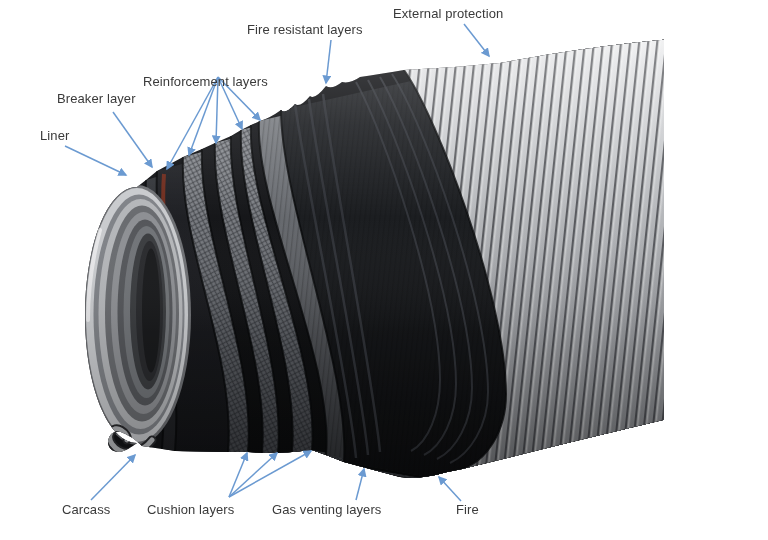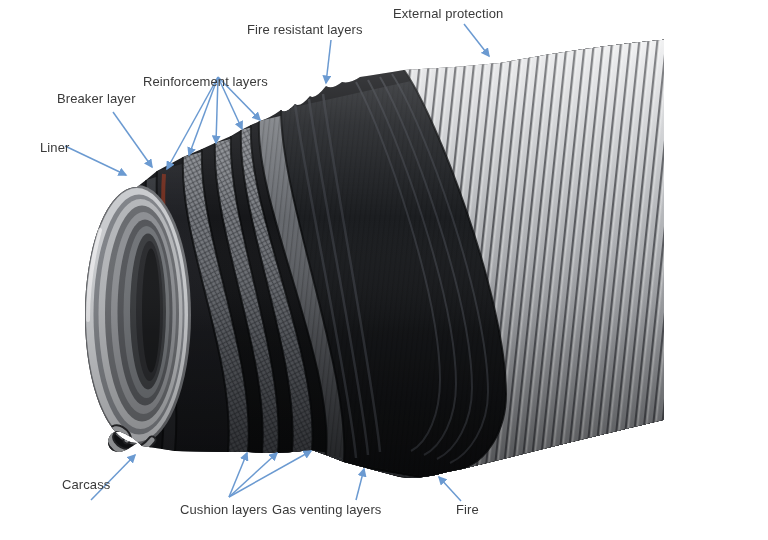--- a/index.html
+++ b/index.html
@@ -200,20 +200,20 @@
         <line x1="356" y1="500" x2="364" y2="469" class="arrow-line" stroke="#6b9ad1" marker-end="url(#arrh)"></line>
         <line x1="461" y1="501" x2="439" y2="477" class="arrow-line" stroke="#6b9ad1" marker-end="url(#arrh)"></line>
       </g>
 </svg>
 
 <div id="labels">
       <div class="lbl" style="left: 393px; top: 7px;">External protection</div>
       <div class="lbl" style="left: 247px; top: 23px; text-align: center;">Fire resistant layers</div>
       <div class="lbl" style="left: 143px; top: 58px; margin-top: 17px;">Reinforcement layers</div>
       <div class="lbl" style="left: 57px; top: 92px; text-align: right;">Breaker layer</div>
-      <div class="lbl" style="left: 40px; top: 129px; margin-top: 12px;">Liner</div>
-      <div class="lbl" style="left: 62px; top: 478px;">Carcass</div>
-      <div class="lbl" style="left: 147px; top: 503px; margin-left: 33px;">Cushion layers</div>
+      <div class="lbl" style="left: 40px; top: 129px;">Liner</div>
+      <div class="lbl" style="left: 62px; top: 503px;">Carcass</div>
+      <div class="lbl" style="left: 147px; top: 503px;">Cushion layers</div>
       <div class="lbl" style="left: 272px; top: 503px;">Gas venting layers</div>
       <div class="lbl" style="left: 456px; top: 503px;">Fire</div>
     </div>
 
 </div>
 
 </body></html>

